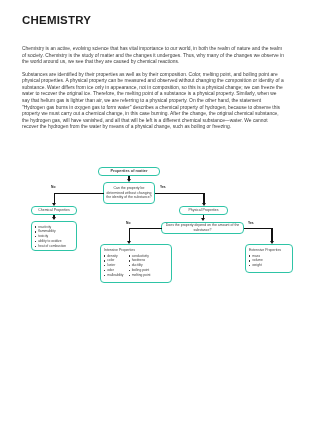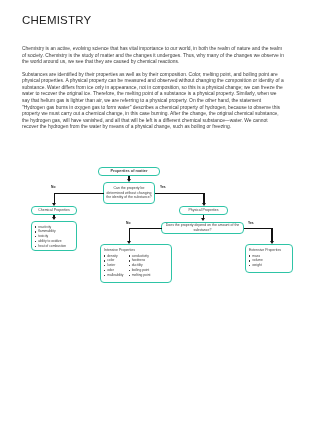--- a/index.html
+++ b/index.html
@@ -23,21 +23,21 @@
   
   .article {
     position: absolute;
     left: 22px;
     top: 14px;
     width: 262px;
   }
   .doc-title {
     font-size: 11.5px;
     letter-spacing: 0.2px;
-    font-weight: 400;
+    font-weight: 700;
     color: #1d1d1d;
     margin: 0 0 19px 0;
     line-height: 13px;
   }
   .para {
     font-size: 4.9px;
     line-height: 6.55px;
     color: #3a3a3a;
     margin: 0;
     text-align: left;

